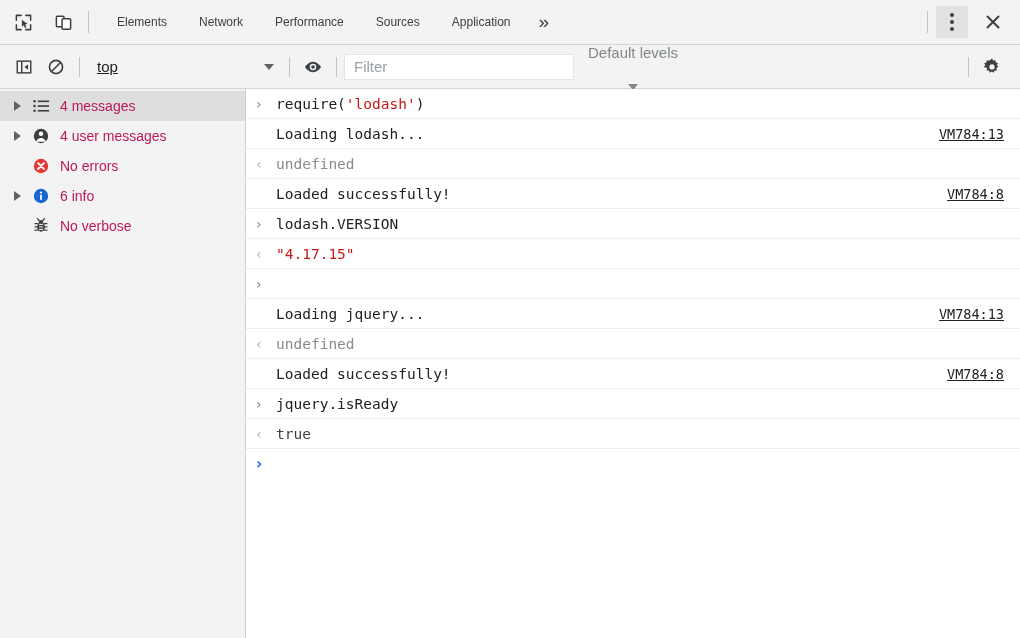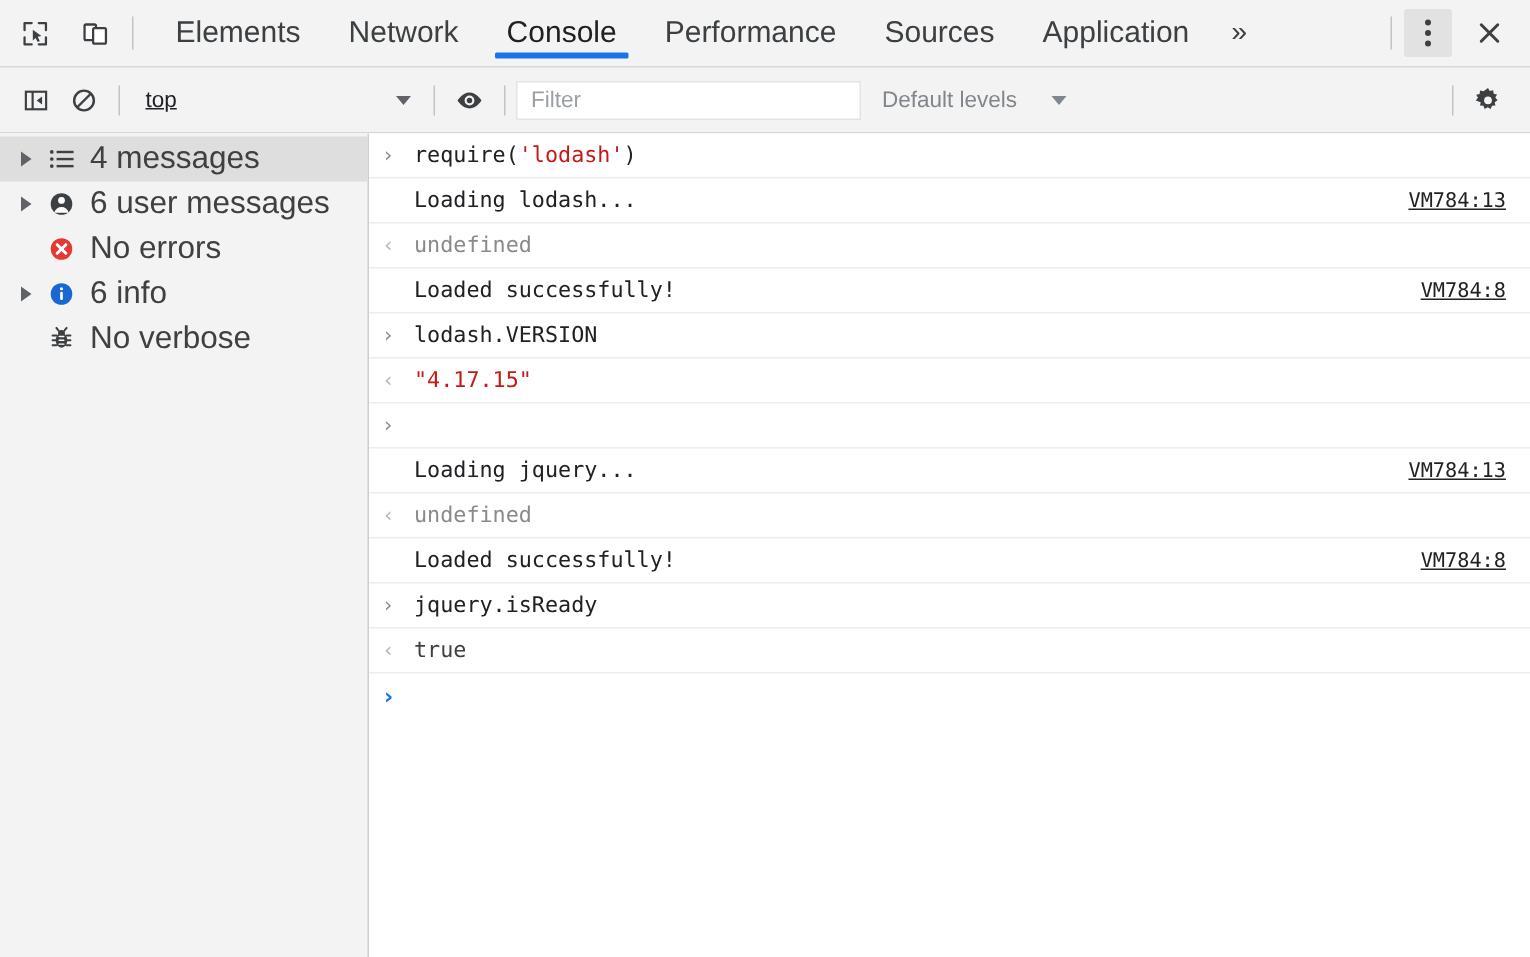--- a/index.html
+++ b/index.html
@@ -48,21 +48,21 @@
     background: #c4c4c4;
     margin: 0 8px;
   }
   .tabs {
     display: flex;
     align-items: center;
     height: 100%;
     margin-left: 4px;
   }
   .tab {
-    font-size: 20px;
+    font-size: 12px;
     color: #3c4043;
     padding: 0 16px;
     height: 100%;
     display: flex;
     align-items: center;
     position: relative;
     white-space: nowrap;
   }
   .tab.active { color: #202124; }
   .tab.active::after {
@@ -166,20 +166,21 @@
     font-size: 15px;
     color: #9aa0a6;
   }
   .levels {
     display: flex;
     align-items: center;
     gap: 23px;
     font-size: 15px;
     color: #80868b;
     margin-left: 14px;
+    flex-direction: column;
   }
   .levels .caret { border-top-color: #80868b; }
   .fb-right {
     margin-left: auto;
     display: flex;
     align-items: center;
   }
   .gear { margin-right: 12px; }
 
   
@@ -194,22 +195,22 @@
     min-width: 246px;
     background: #f3f3f3;
     border-right: 1px solid #cfcfcf;
     padding-top: 2px;
     box-sizing: border-box;
   }
   .side-item {
     height: 30px;
     display: flex;
     align-items: center;
-    font-size: 21px;
-    color: #404040;
+    font-size: 14px;
+    color: #be185d;
     padding-left: 8px;
     box-sizing: border-box;
   }
   .side-item.selected { background: #dedede; }
   .disclosure {
     width: 18px;
     display: flex;
     align-items: center;
     justify-content: center;
     flex: 0 0 18px;
@@ -303,23 +304,20 @@
     </div>
 
     <div class="tb-sep"></div>
 
     <div class="tabs">
       <div class="tab">
           <span>Elements</span>
         </div>
       <div class="tab">
           <span>Network</span>
-        </div>
-      <div class="tab active">
-          <span>Console</span>
         </div>
       <div class="tab">
           <span>Performance</span>
         </div>
       <div class="tab">
           <span>Sources</span>
         </div>
       <div class="tab">
           <span>Application</span>
         </div>
@@ -424,21 +422,21 @@
         <span class="disclosure">
             <i></i>
           </span>
         <span class="side-ico">
           <svg width="18" height="18" viewBox="0 0 20 20">
             <circle cx="10" cy="10" r="8" fill="#3c4043"></circle>
             <circle cx="10" cy="7.4" r="2.5" fill="#ffffff"></circle>
             <path d="M4.6 16.4c.9-2.7 2.9-4.2 5.4-4.2s4.5 1.5 5.4 4.2z" fill="#ffffff"></path>
           </svg>
         </span>
-        <span class="side-label">6 user messages</span>
+        <span class="side-label">4 user messages</span>
       </div>
 
       <div class="side-item">
         <span class="disclosure"></span>
         <span class="side-ico">
           <svg width="18" height="18" viewBox="0 0 20 20">
             <circle cx="10" cy="10" r="8" fill="#e53935"></circle>
             <path d="M6.8 6.8l6.4 6.4M13.2 6.8l-6.4 6.4" stroke="#ffffff" stroke-width="2.2" stroke-linecap="round"></path>
           </svg>
         </span>

